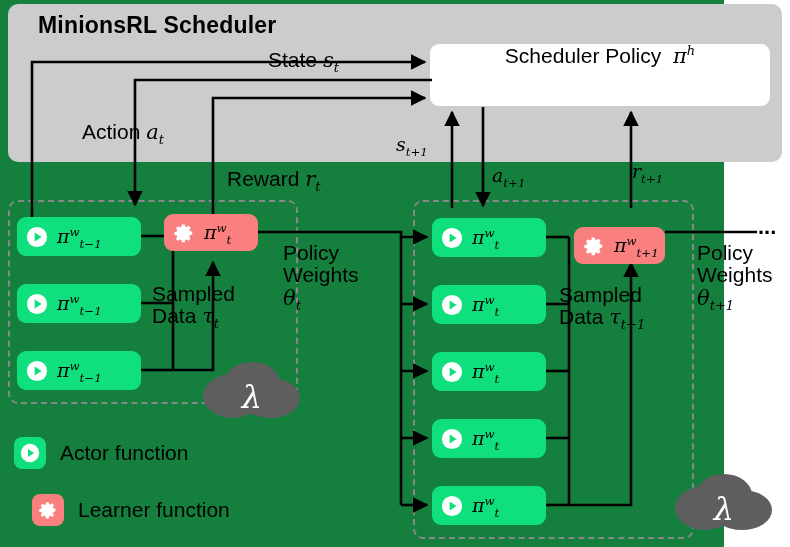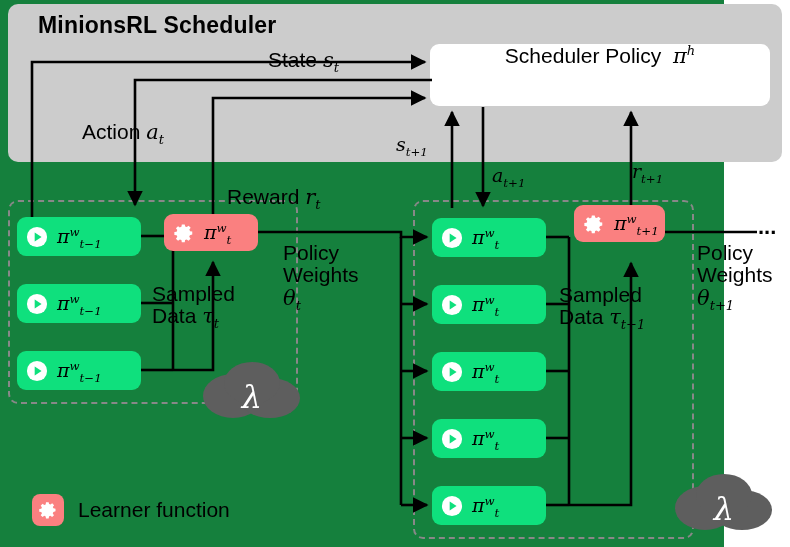--- a/index.html
+++ b/index.html
@@ -119,21 +119,21 @@
   <div class="lbl" style="left:268px;top:48px;">
     <span>State</span>
     <span class="mi">s</span><sub class="s">t</sub>
   </div>
 
   <div class="lbl" style="left:82px;top:120px;">
     <span>Action</span>
     <span class="mi">a</span><sub class="s">t</sub>
   </div>
 
-  <div class="lbl" style="left:227px;top:185px;">
+  <div class="lbl" style="left:227px;top:167px;">
     <span>Reward</span>
     <span class="mi">r</span><sub class="s">t</sub>
   </div>
 
   <div class="lbl small" style="left:396px;top:133px;text-align:center;">
     <span class="mi">s</span><sub class="s">t+1</sub>
   </div>
 
   <div class="lbl small" style="left:492px;top:164px;">
     <span class="mi">a</span><sub class="s">t+1</sub>
@@ -267,21 +267,21 @@
       <svg viewBox="0 0 24 24">
           <circle cx="12" cy="12" r="11" fill="#fff"></circle>
           <path d="M9.5 7.2 L17 12 L9.5 16.8 Z" fill="#0fe07d"></path>
         </svg>
     </span>
     <span class="pi">
       <span class="mi">π</span><sup class="s">w</sup><sub class="s">t</sub>
     </span>
   </div>
 
-  <div class="fbox learner" style="left:574px;top:205px;width:91px;height:37px;">
+  <div class="fbox learner" style="left:574px;top:227px;width:91px;height:37px;">
     <span class="glyph">
       <svg viewBox="0 0 24 24">
           <path fill="#fff" d="M12 8.2a3.8 3.8 0 1 0 0 7.6 3.8 3.8 0 0 0 0-7.6zm0 5.6a1.8 1.8 0 1 1 0-3.6 1.8 1.8 0 0 1 0 3.6z"></path>
           <path fill="#fff" d="M21 13.6v-3.2l-2.5-.4a6.9 6.9 0 0 0-.7-1.7l1.5-2-2.3-2.3-2 1.5a6.9 6.9 0 0 0-1.7-.7L12.8 2.8h-3.2l-.4 2.5c-.6.17-1.16.4-1.7.7l-2-1.5L3.2 6.8l1.5 2c-.3.54-.53 1.1-.7 1.7l-2.5.4v3.2l2.5.4c.17.6.4 1.16.7 1.7l-1.5 2 2.3 2.3 2-1.5c.54.3 1.1.53 1.7.7l.4 2.5h3.2l.4-2.5c.6-.17 1.16-.4 1.7-.7l2 1.5 2.3-2.3-1.5-2c.3-.54.53-1.1.7-1.7z"></path>
         </svg>
     </span>
     <span class="pi">
       <span class="mi">π</span><sup class="s">w</sup><sub class="s">t+1</sub>
     </span>
   </div>
@@ -304,20 +304,29 @@
     <svg viewBox="0 0 103 62" style="width:103px;height:62px;display:block;">
       <g fill="#5e5e5e">
         <ellipse cx="33" cy="38" rx="30" ry="22"></ellipse>
         <ellipse cx="70" cy="40" rx="30" ry="20"></ellipse>
         <ellipse cx="52" cy="25" rx="28" ry="21"></ellipse>
       </g>
       <text x="52" y="50" fill="#fff" font-size="32" font-family="DejaVu Serif, serif" font-style="italic" text-anchor="middle">λ</text>
     </svg>
   </div>
 
+  <div class="legend-row" style="left:14px;top:437px;">
+    <span class="legend-chip" style="background:#0fe07d;">
+      <svg viewBox="0 0 24 24">
+          <circle cx="12" cy="12" r="11" fill="#fff"></circle>
+          <path d="M9.5 7.2 L17 12 L9.5 16.8 Z" fill="#0fe07d"></path>
+        </svg>
+    </span>
+    <span class="legend-text">Actor function</span>
+  </div>
 
   <div class="legend-row" style="left:32px;top:494px;">
     <span class="legend-chip" style="background:#fa8080;">
       <svg viewBox="0 0 24 24">
           <path fill="#fff" d="M12 8.2a3.8 3.8 0 1 0 0 7.6 3.8 3.8 0 0 0 0-7.6zm0 5.6a1.8 1.8 0 1 1 0-3.6 1.8 1.8 0 0 1 0 3.6z"></path>
           <path fill="#fff" d="M21 13.6v-3.2l-2.5-.4a6.9 6.9 0 0 0-.7-1.7l1.5-2-2.3-2.3-2 1.5a6.9 6.9 0 0 0-1.7-.7L12.8 2.8h-3.2l-.4 2.5c-.6.17-1.16.4-1.7.7l-2-1.5L3.2 6.8l1.5 2c-.3.54-.53 1.1-.7 1.7l-2.5.4v3.2l2.5.4c.17.6.4 1.16.7 1.7l-1.5 2 2.3 2.3 2-1.5c.54.3 1.1.53 1.7.7l.4 2.5h3.2l.4-2.5c.6-.17 1.16-.4 1.7-.7l2 1.5 2.3-2.3-1.5-2c.3-.54.53-1.1.7-1.7z"></path>
         </svg>
     </span>
     <span class="legend-text">Learner function</span>
   </div>

